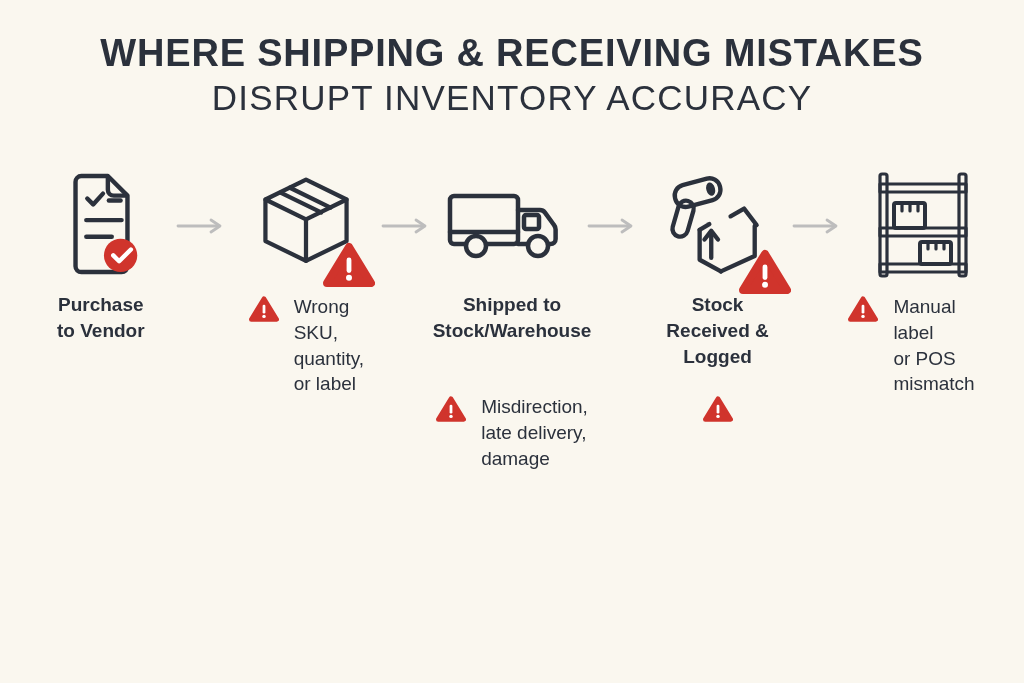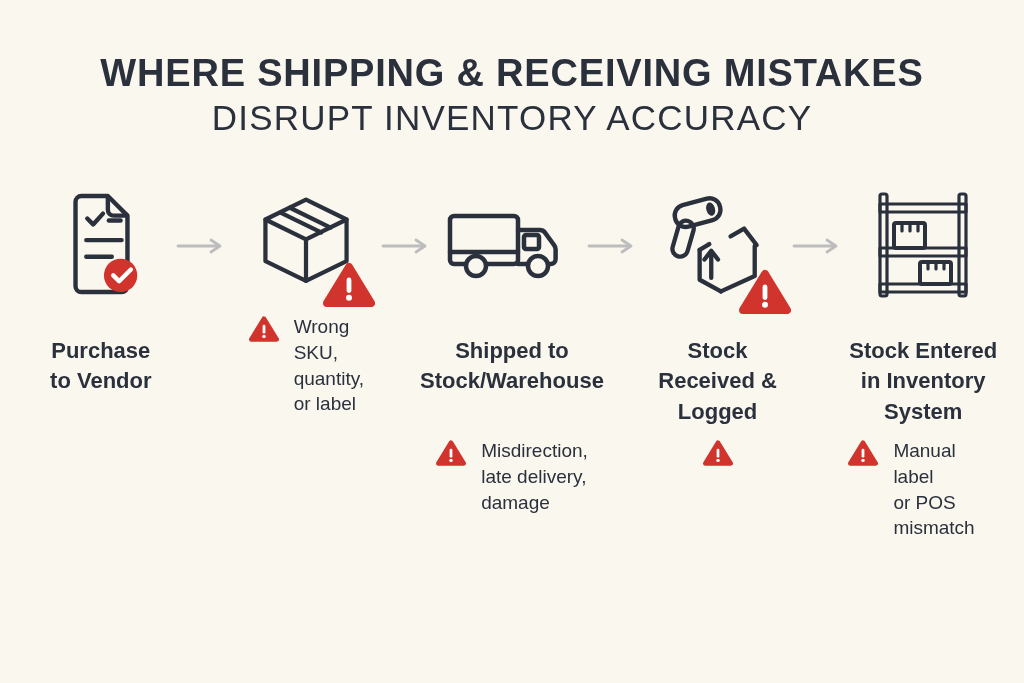--- a/index.html
+++ b/index.html
@@ -9,21 +9,21 @@
     --arrow: #bdbdbd;
   }
   * { margin: 0; padding: 0; box-sizing: border-box; }
   html, body { width: 1024px; height: 683px; }
   body {
     background: var(--bg);
     font-family: "Liberation Sans", sans-serif;
     color: var(--ink);
     overflow: hidden;
   }
-  .page { width: 1024px; height: 630px; padding-top: 52px; }
+  .page { width: 1024px; height: 630px; padding-top: 32px; }
   .titles { text-align: center; }
   .title-1 {
     font-size: 38px; font-weight: 700; letter-spacing: 0.8px;
     color: var(--ink);
   }
   .title-2 {
     font-size: 35px; font-weight: 400; letter-spacing: 1.2px;
     margin-top: 3px; color: var(--ink);
   }
   .flow {
@@ -32,22 +32,22 @@
   }
   .stage { flex: 1 1 0; display: flex; flex-direction: column; align-items: center; min-width: 0; }
   .arrow-cell { flex: 0 0 56px; margin-top: 56px; display: flex; justify-content: center; }
   .icon-wrap { height: 130px; display: flex; align-items: center; justify-content: center; }
   .icon-box { position: relative; }
   .badge {
     position: absolute; width: 52px; height: 48px;
     right: -16px; bottom: -10px;
   }
   .stage-label {
-    margin-top: 24px; height: 100px;
-    font-size: 22px; font-weight: 700; line-height: 1.38;
+    margin-top: 0; height: 100px;
+    font-size: 19px; font-weight: 700; line-height: 1.38;
     text-align: center; white-space: pre-line;
   }
   .note {
     display: flex; align-items: flex-start; gap: 15px;
     margin-top: 2px; max-width: 158px;
   }
   .note-tri { flex: 0 0 30px; width: 30px; height: 28px; margin-top: 1px; }
   .note-text {
     font-size: 19px; font-weight: 400; line-height: 1.36;
     text-align: left; white-space: pre-line; color: var(--ink);
@@ -230,23 +230,20 @@
               <rect class="s" stroke-width="4" x="21" y="32" width="31" height="25" rx="2"></rect>
               <path class="s" stroke-width="3.2" d="M29 32 v8 M37 32 v8 M45 32 v8"></path>
             </g>
             <g>
               <rect class="s" stroke-width="4" x="47" y="71" width="31" height="22" rx="2"></rect>
               <path class="s" stroke-width="3.2" d="M55 71 v7 M63 71 v7 M71 71 v7"></path>
             </g>
           </svg>
         </div>
       </div>
-      <div class="stage-label">Stock Entered
-in Inventory
-System</div>
       <div class="note">
         <svg class="note-tri" viewBox="0 0 26 24">
           <path class="f-red" stroke-width="4" d="M13 3 L24 21 H2 Z"></path>
           <path class="s-wh" stroke-width="2.4" d="M13 9.5 V14.8"></path>
           <circle class="f-wh" cx="13" cy="18.4" r="1.5"></circle>
         </svg>
         <div class="note-text">Manual label
 or POS
 mismatch</div>
       </div>

